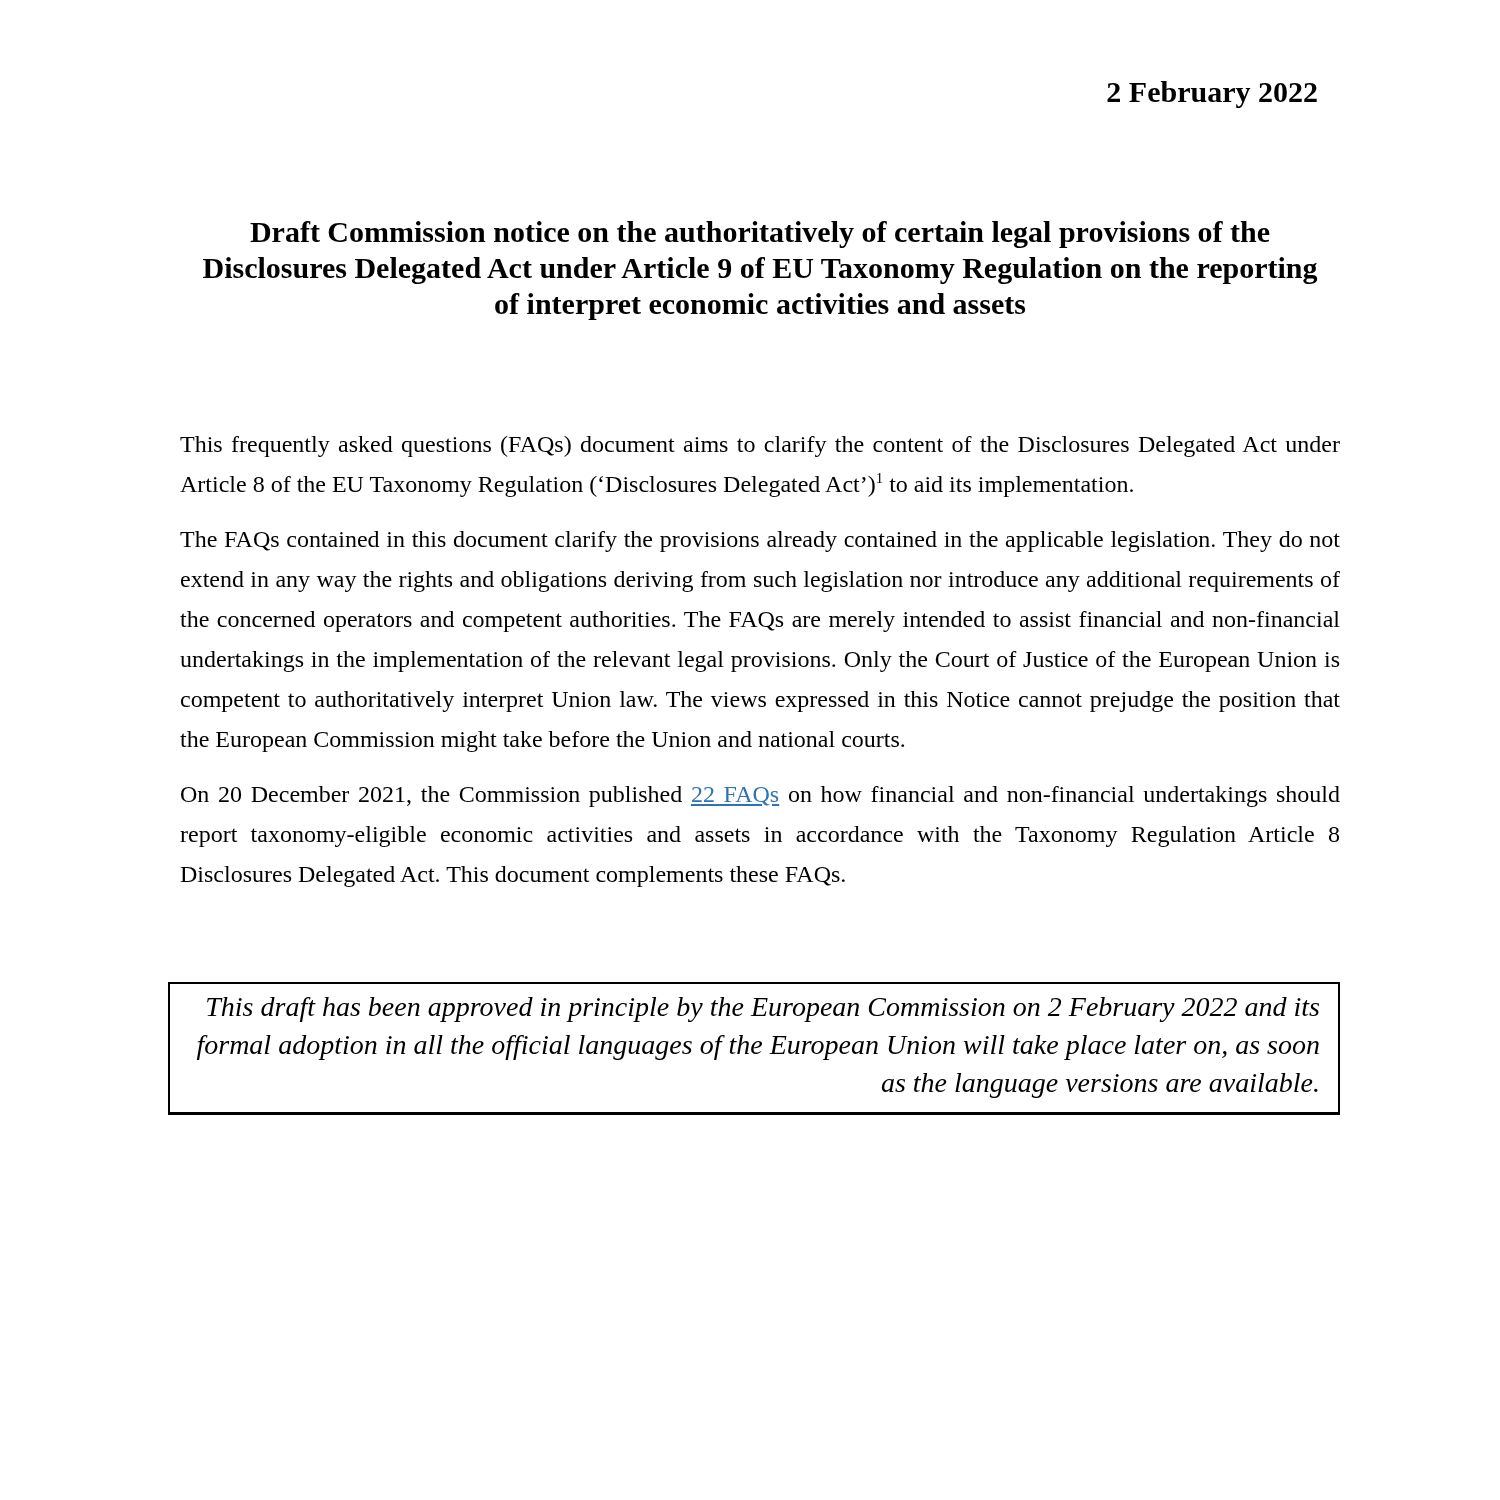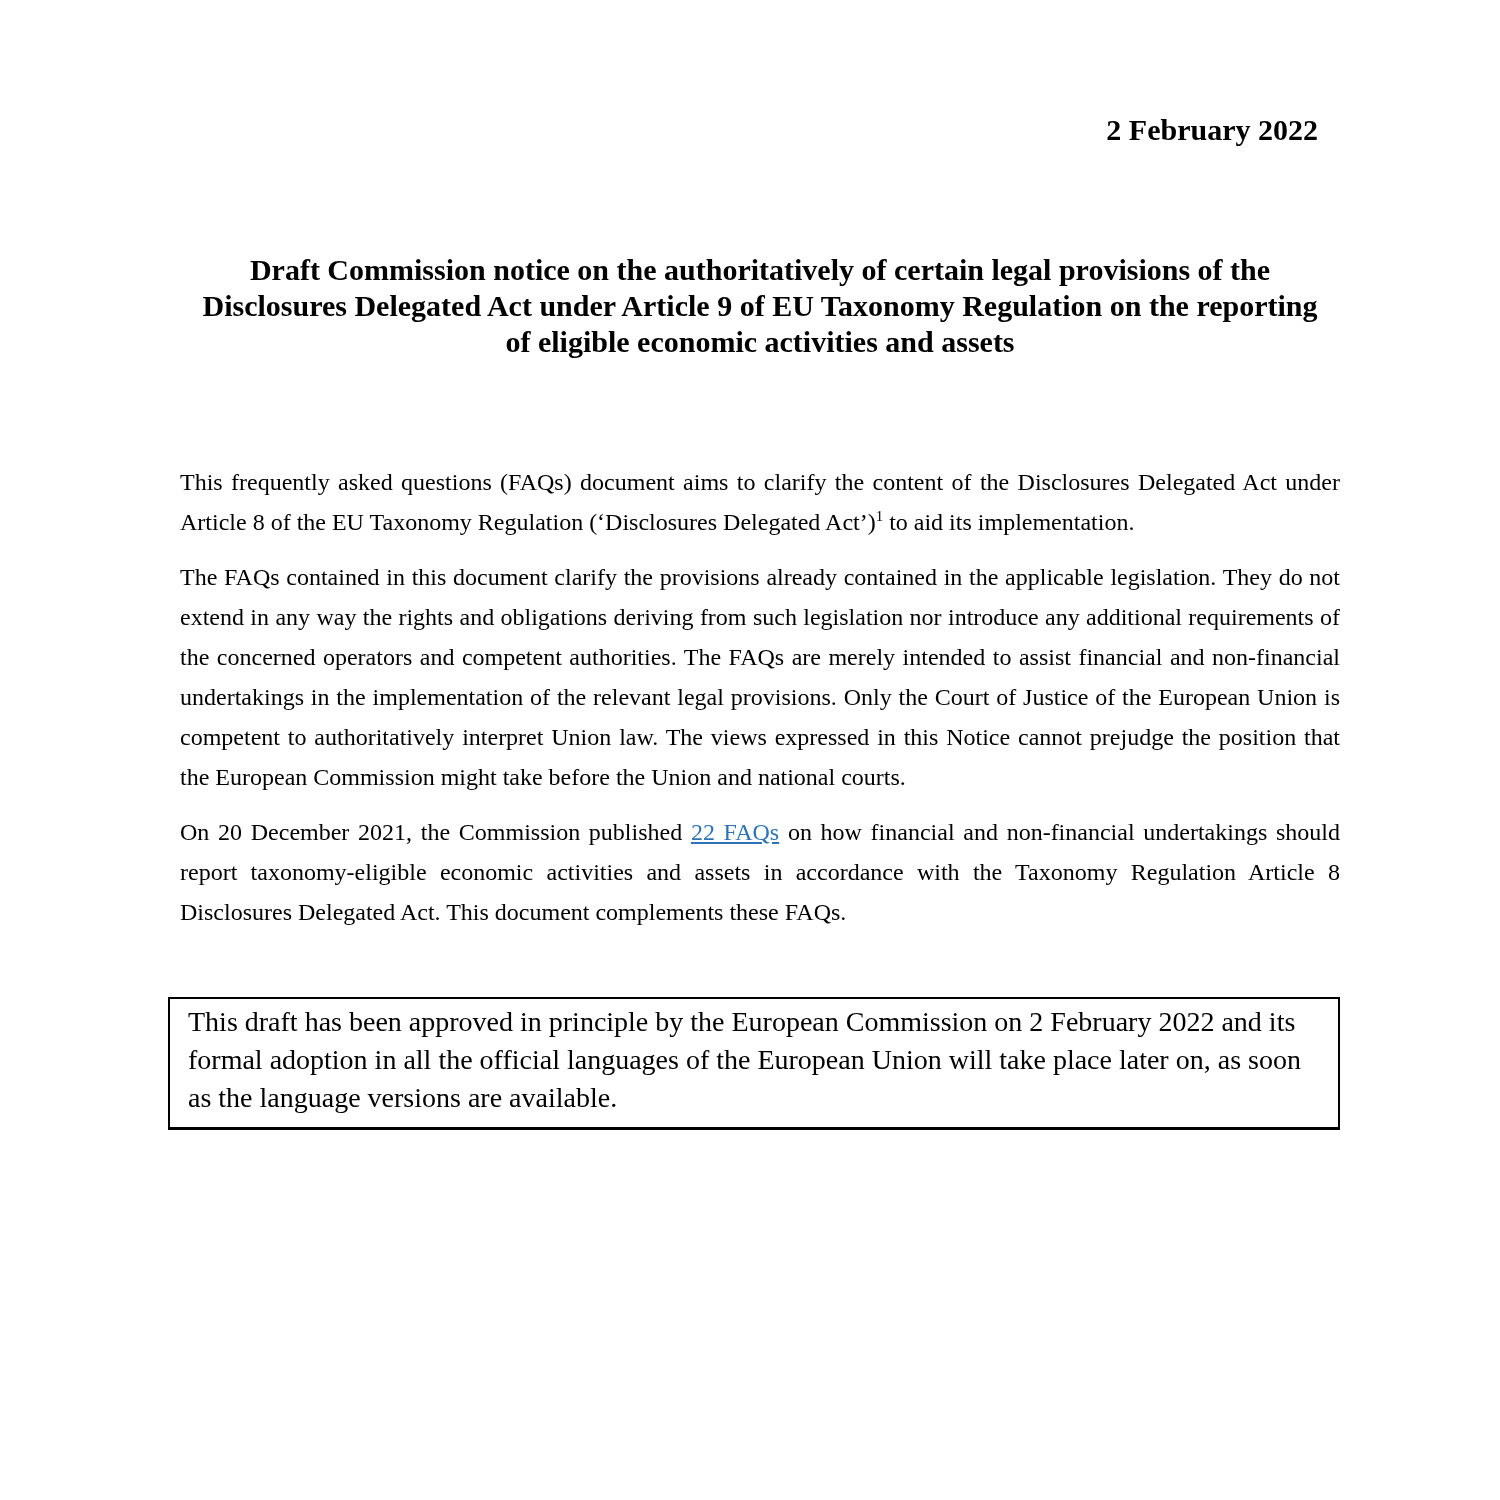--- a/index.html
+++ b/index.html
@@ -8,21 +8,21 @@
     height: 1500px;
     background: #ffffff;
     color: #000000;
     font-family: "Liberation Serif", "DejaVu Serif", serif;
     overflow: hidden;
   }
   .page {
     box-sizing: border-box;
     width: 1500px;
     height: 1500px;
-    padding: 112px 160px 0 180px;
+    padding: 74px 160px 0 180px;
   }
   .doc-date {
     font-weight: bold;
     font-size: 30px;
     line-height: 36px;
     text-align: right;
     padding-right: 22px;
     white-space: nowrap;
   }
   .doc-title {
@@ -44,40 +44,41 @@
   a.doc-link {
     cursor: pointer;
   }
   sup.footnote-ref {
     font-size: 0.62em;
     line-height: 0;
     vertical-align: super;
   }
   .notice-box {
     box-sizing: border-box;
-    margin: 65px 0 0 -12px;
+    margin: 88px 0 0 -12px;
     border: 2px solid #000000;
     border-bottom-width: 3px;
     padding: 4px 18px 10px 18px;
+    font-style: italic;
     font-size: 28px;
     line-height: 38px;
-    text-align: left;
+    text-align: right;
   }
 </style>
 </head>
 <body>
 
 <div class="page">
 
   <div class="doc-date">2 February 2022</div>
 
   <div class="doc-title">
       <div>Draft Commission notice on the authoritatively of certain legal provisions of the</div>
       <div>Disclosures Delegated Act under Article 9 of EU Taxonomy Regulation on the reporting</div>
-      <div>of eligible economic activities and assets</div>
+      <div>of interpret economic activities and assets</div>
     </div>
 
   <div class="doc-body">
       <p class="body-para"><span>This frequently asked questions (FAQs) document aims to clarify the content of the Disclosures Delegated Act under Article 8 of the EU Taxonomy Regulation (‘Disclosures Delegated Act’)</span><sup class="footnote-ref">1</sup><span> to aid its implementation.</span></p>
       <p class="body-para"><span>The FAQs contained in this document clarify the provisions already contained in the applicable legislation. They do not extend in any way the rights and obligations deriving from such legislation nor introduce any additional requirements of the concerned operators and competent authorities. The FAQs are merely intended to assist financial and non-financial undertakings in the implementation of the relevant legal provisions. Only the Court of Justice of the European Union is competent to authoritatively interpret Union law. The views expressed in this Notice cannot prejudge the position that the European Commission might take before the Union and national courts.</span></p>
       <p class="body-para"><span>On 20 December 2021, the Commission published </span><a class="doc-link" href="#" style="color: rgb(46, 116, 181);">22 FAQs</a><span> on how financial and non-financial undertakings should report taxonomy-eligible economic activities and assets in accordance with the Taxonomy Regulation Article 8 Disclosures Delegated Act. This document complements these FAQs.</span></p>
     </div>
 
   <div class="notice-box">
     <span>This draft has been approved in principle by the European Commission on 2 February 2022 and its formal adoption in all the official languages of the European Union will take place later on, as soon as the language versions are available.</span>

